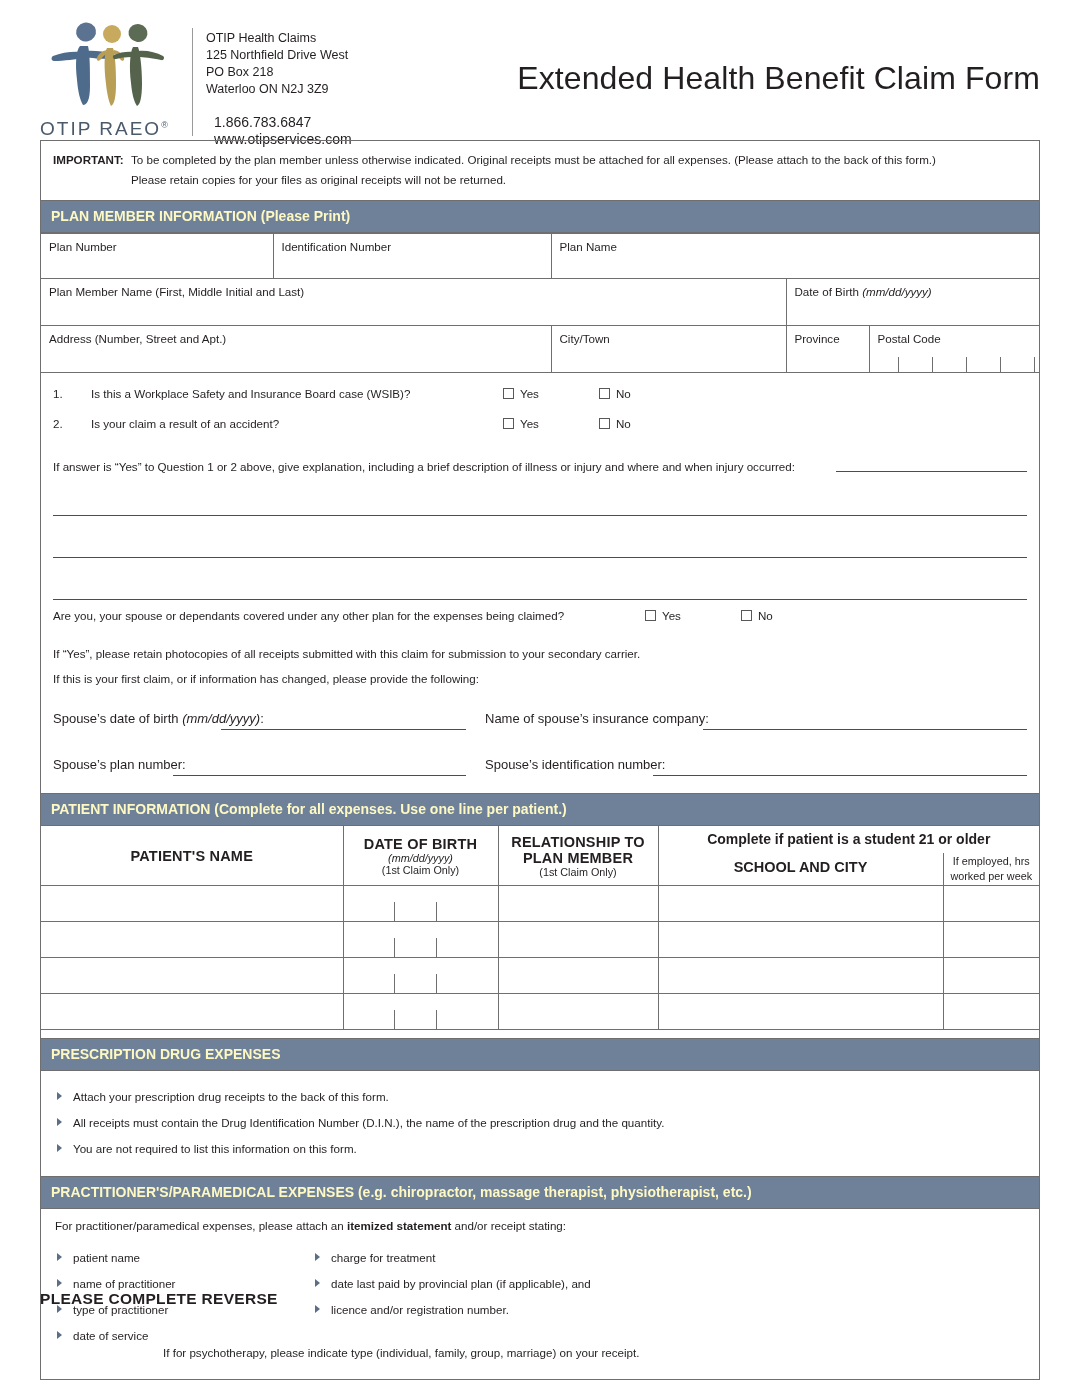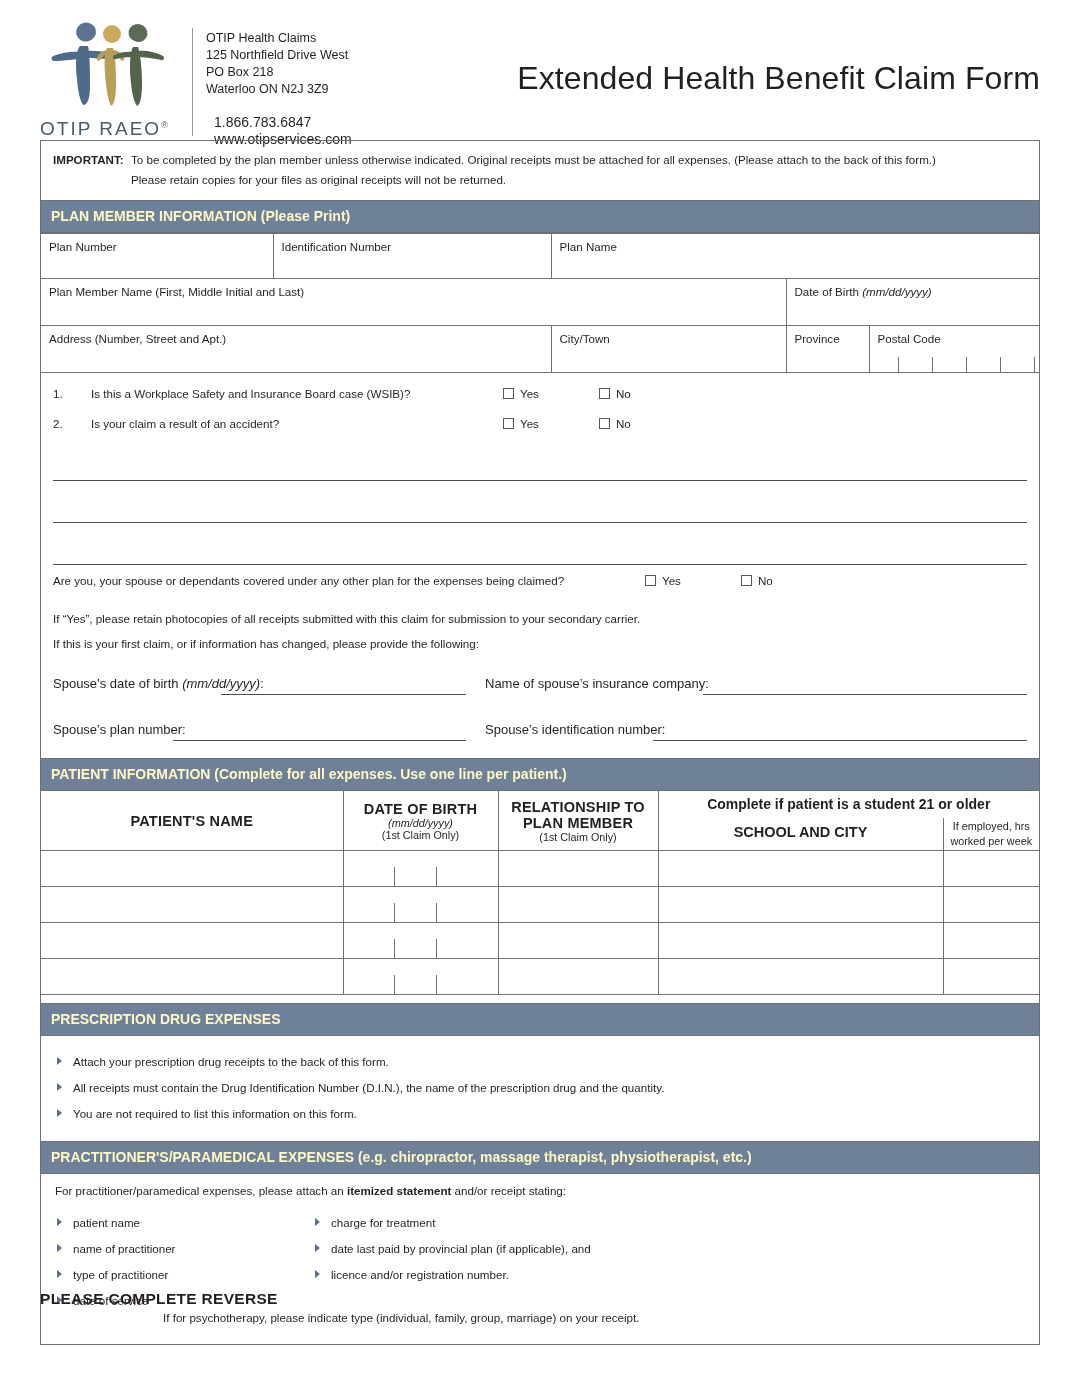--- a/index.html
+++ b/index.html
@@ -316,20 +316,24 @@
         <span class="opt-no" style="left:546px"><span class="cb"></span><span>No</span></span>
       </div>
 
       <div class="qrow" style="margin-top:9px">
         <span class="qnum">2.</span>
         <span class="qtext">Is your claim a result of an accident?</span>
         <span class="opt-yes" style="left:450px"><span class="cb"></span><span>Yes</span></span>
         <span class="opt-no" style="left:546px"><span class="cb"></span><span>No</span></span>
       </div>
 
+      <div class="expl">
+        <span>If answer is “Yes” to Question 1 or 2 above, give explanation, including a brief description of illness or injury and where and when injury occurred:</span>
+        <span class="expl-rule" style="left:783px; right:0px; bottom:1px;"></span>
+      </div>
       <div class="lines-wrap">
         <span class="expl-rule" style="left:0; right:0; top:42px;"></span>
         <span class="expl-rule" style="left:0; right:0; top:84px;"></span>
         <span class="expl-rule" style="left:0; right:0; top:126px;"></span>
       </div>
 
       <div class="covq">
         <span>Are you, your spouse or dependants covered under any other plan for the expenses being claimed?</span>
         <span class="opt-yes" style="left:592px"><span class="cb"></span><span>Yes</span></span>
         <span class="opt-no" style="left:688px"><span class="cb"></span><span>No</span></span>

